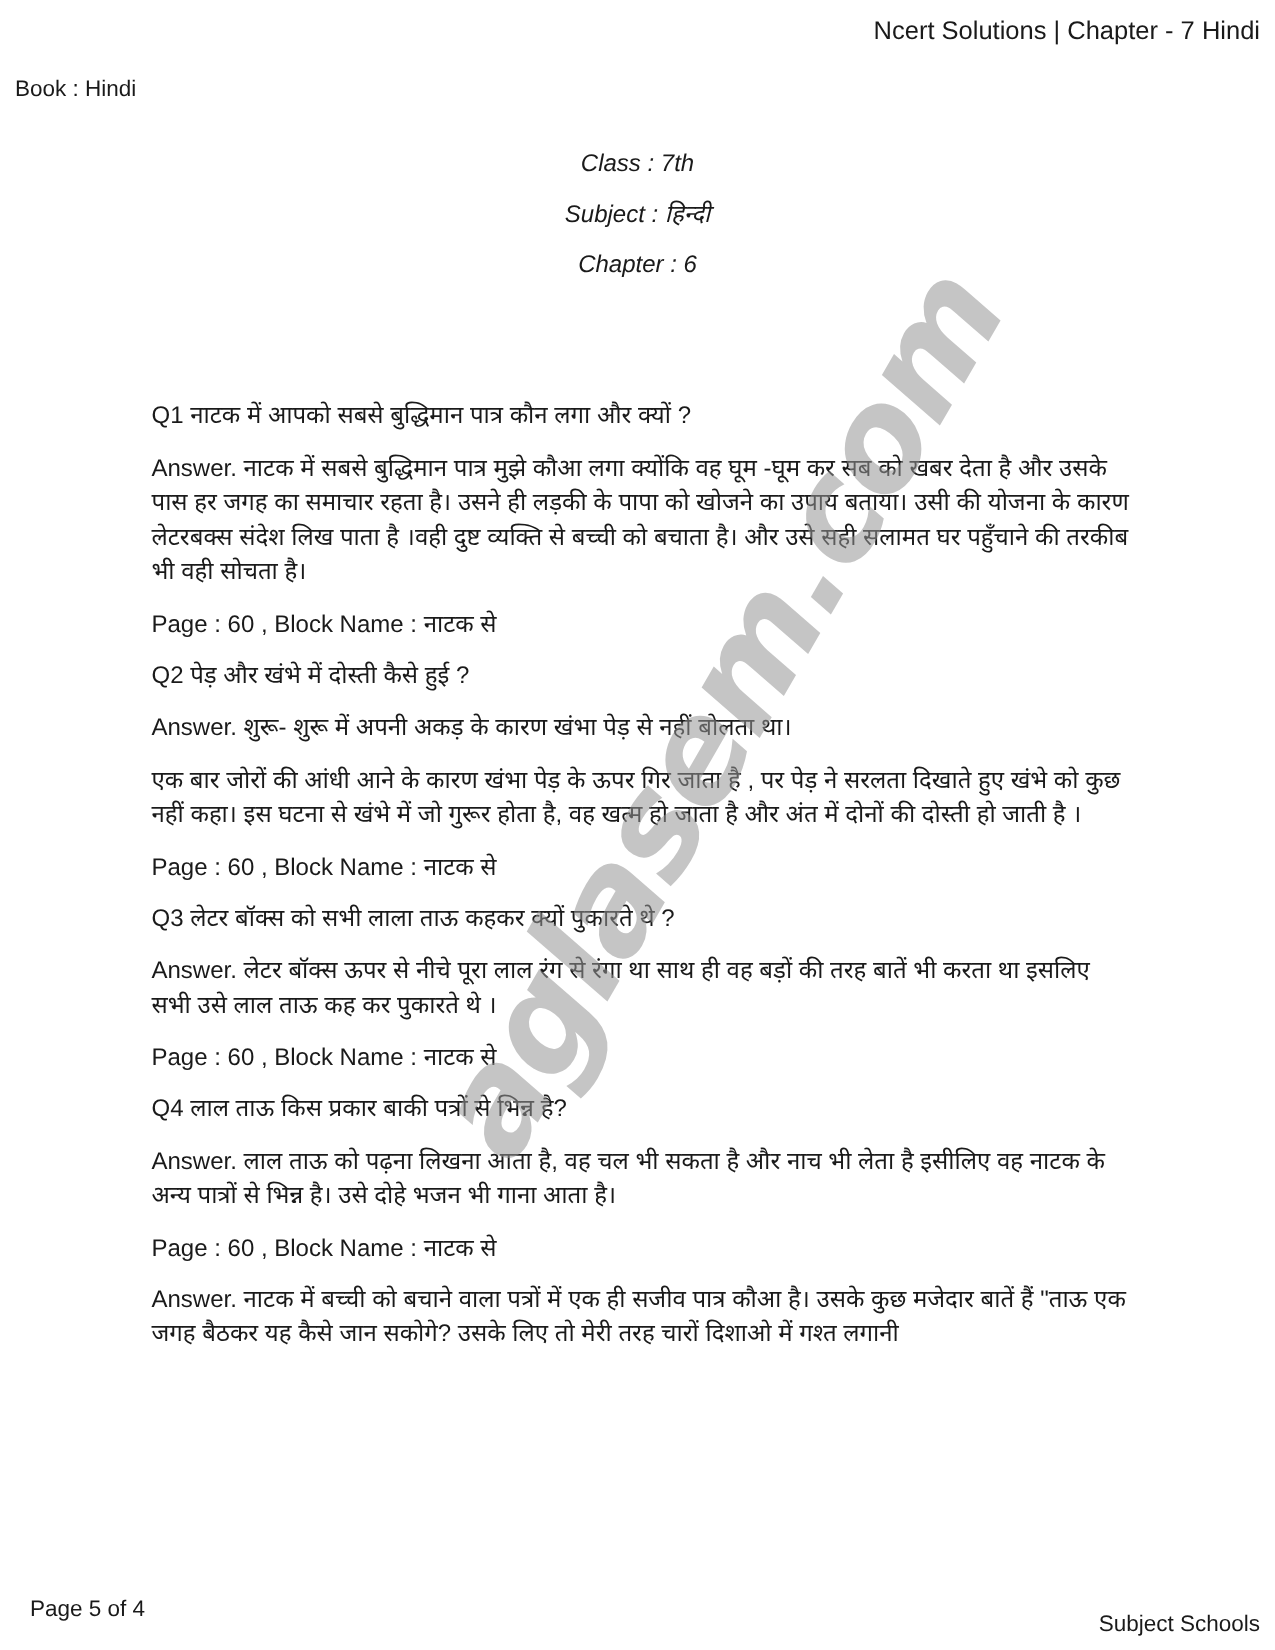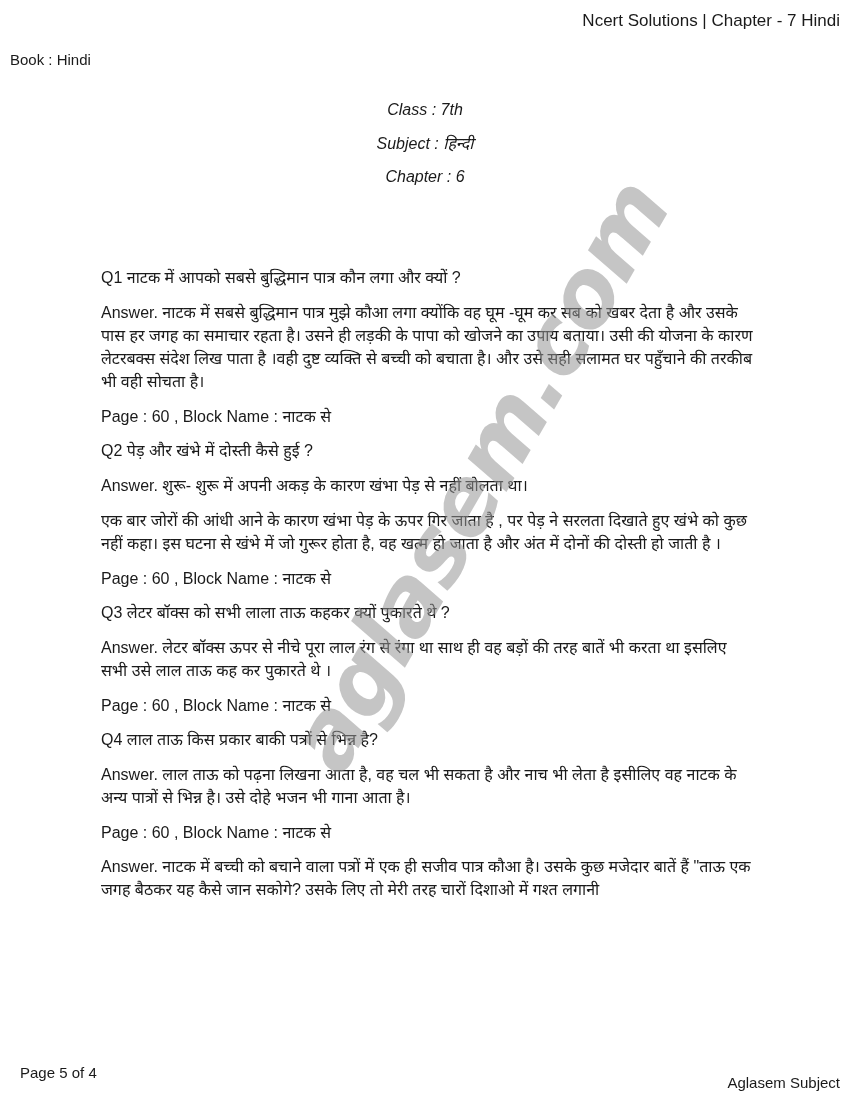--- a/index.html
+++ b/index.html
@@ -58,13 +58,13 @@
   <p class="para">Q4 लाल ताऊ किस प्रकार बाकी पत्रों से भिन्न है?</p>
   <p class="para">Answer. लाल ताऊ को पढ़ना लिखना आता है, वह चल भी सकता है और नाच भी लेता है इसीलिए वह नाटक के अन्य पात्रों से भिन्न है। उसे दोहे भजन भी गाना आता है।</p>
   <p class="para meta">Page : 60 , Block Name : नाटक से</p>
 
   <p class="para">Answer. नाटक में बच्ची को बचाने वाला पत्रों में एक ही सजीव पात्र कौआ  है। उसके कुछ मजेदार बातें हैं "ताऊ एक जगह बैठकर यह कैसे जान सकोगे? उसके लिए तो मेरी तरह चारों दिशाओ  में गश्त लगानी</p>
 </div>
 
 <div class="watermark">aglasem.com</div>
 
 <div class="ftr-left">Page 5 of 4</div>
-<div class="ftr-right">Aglasem Subject</div>
+<div class="ftr-right">Subject Schools</div>
 
 </body></html>

